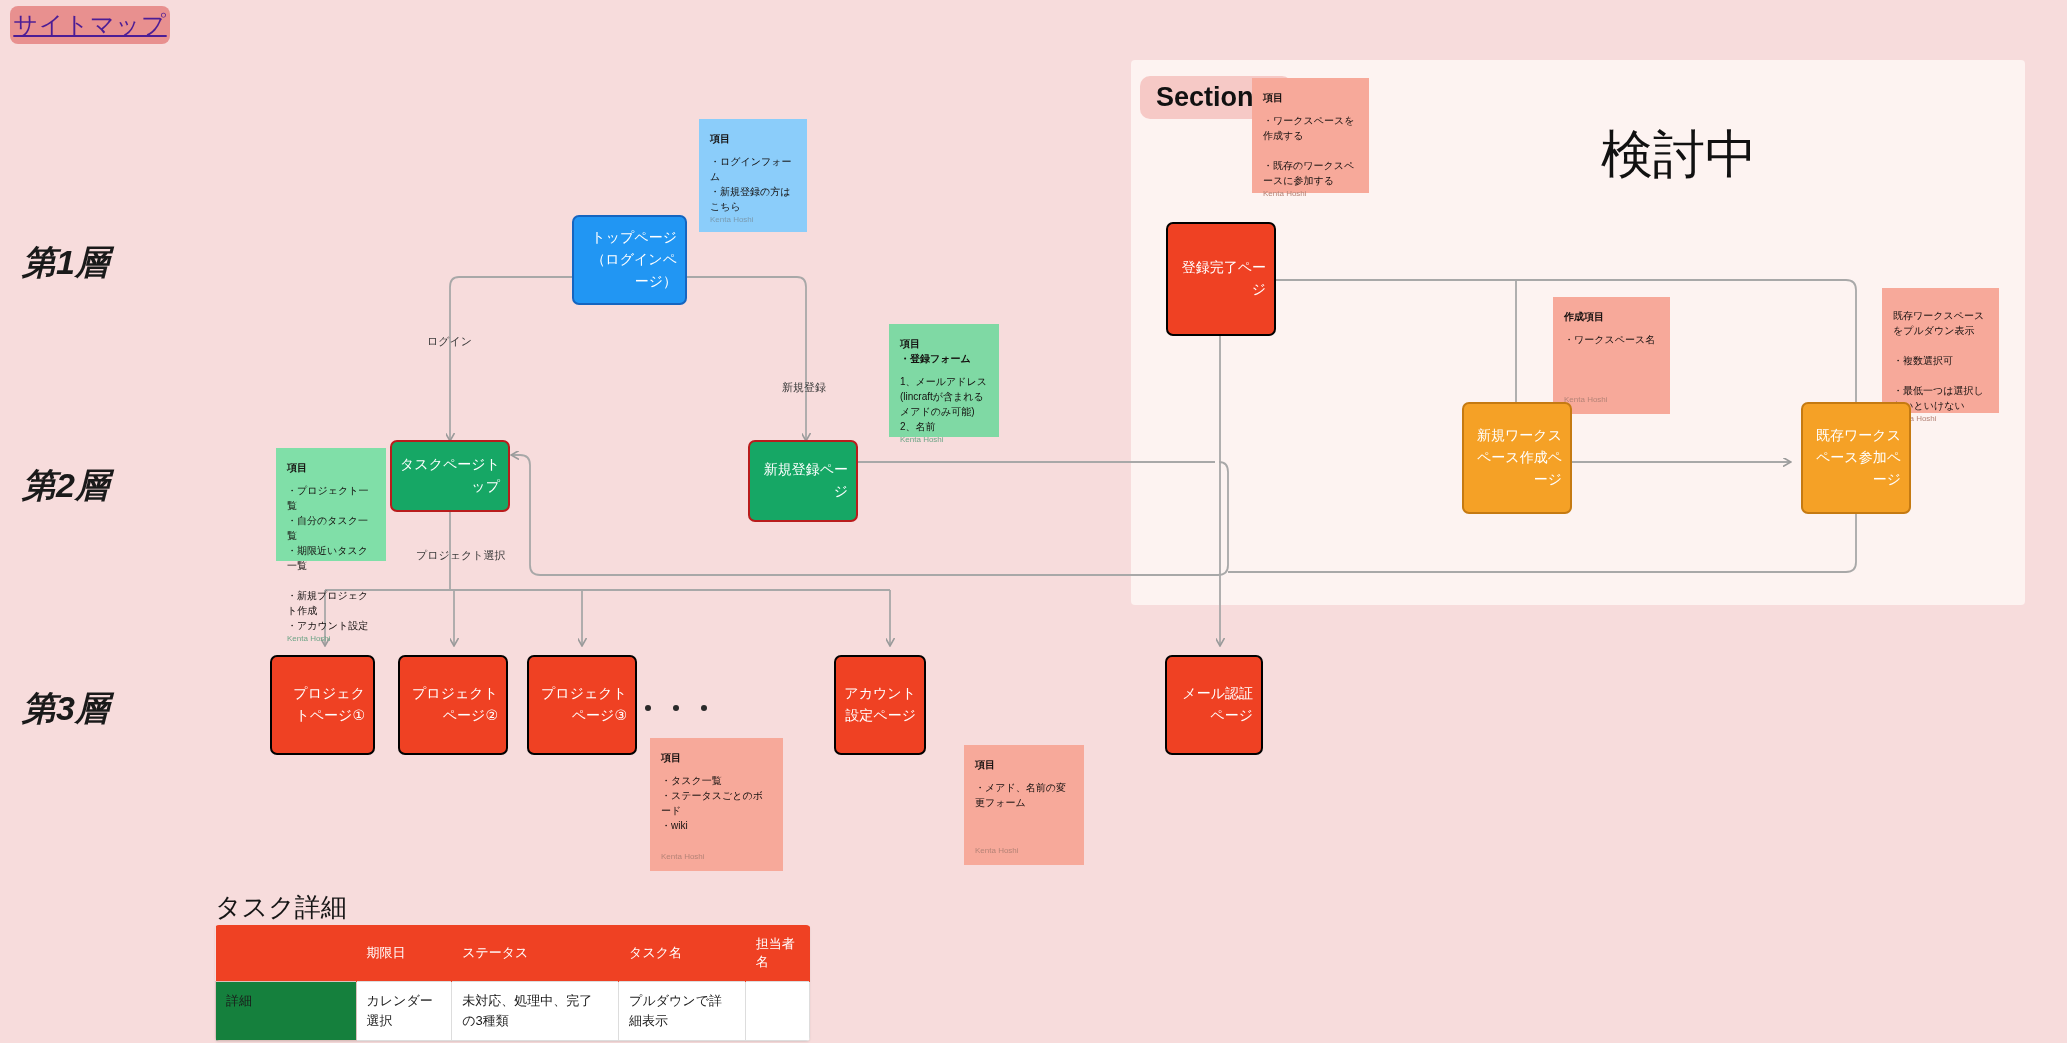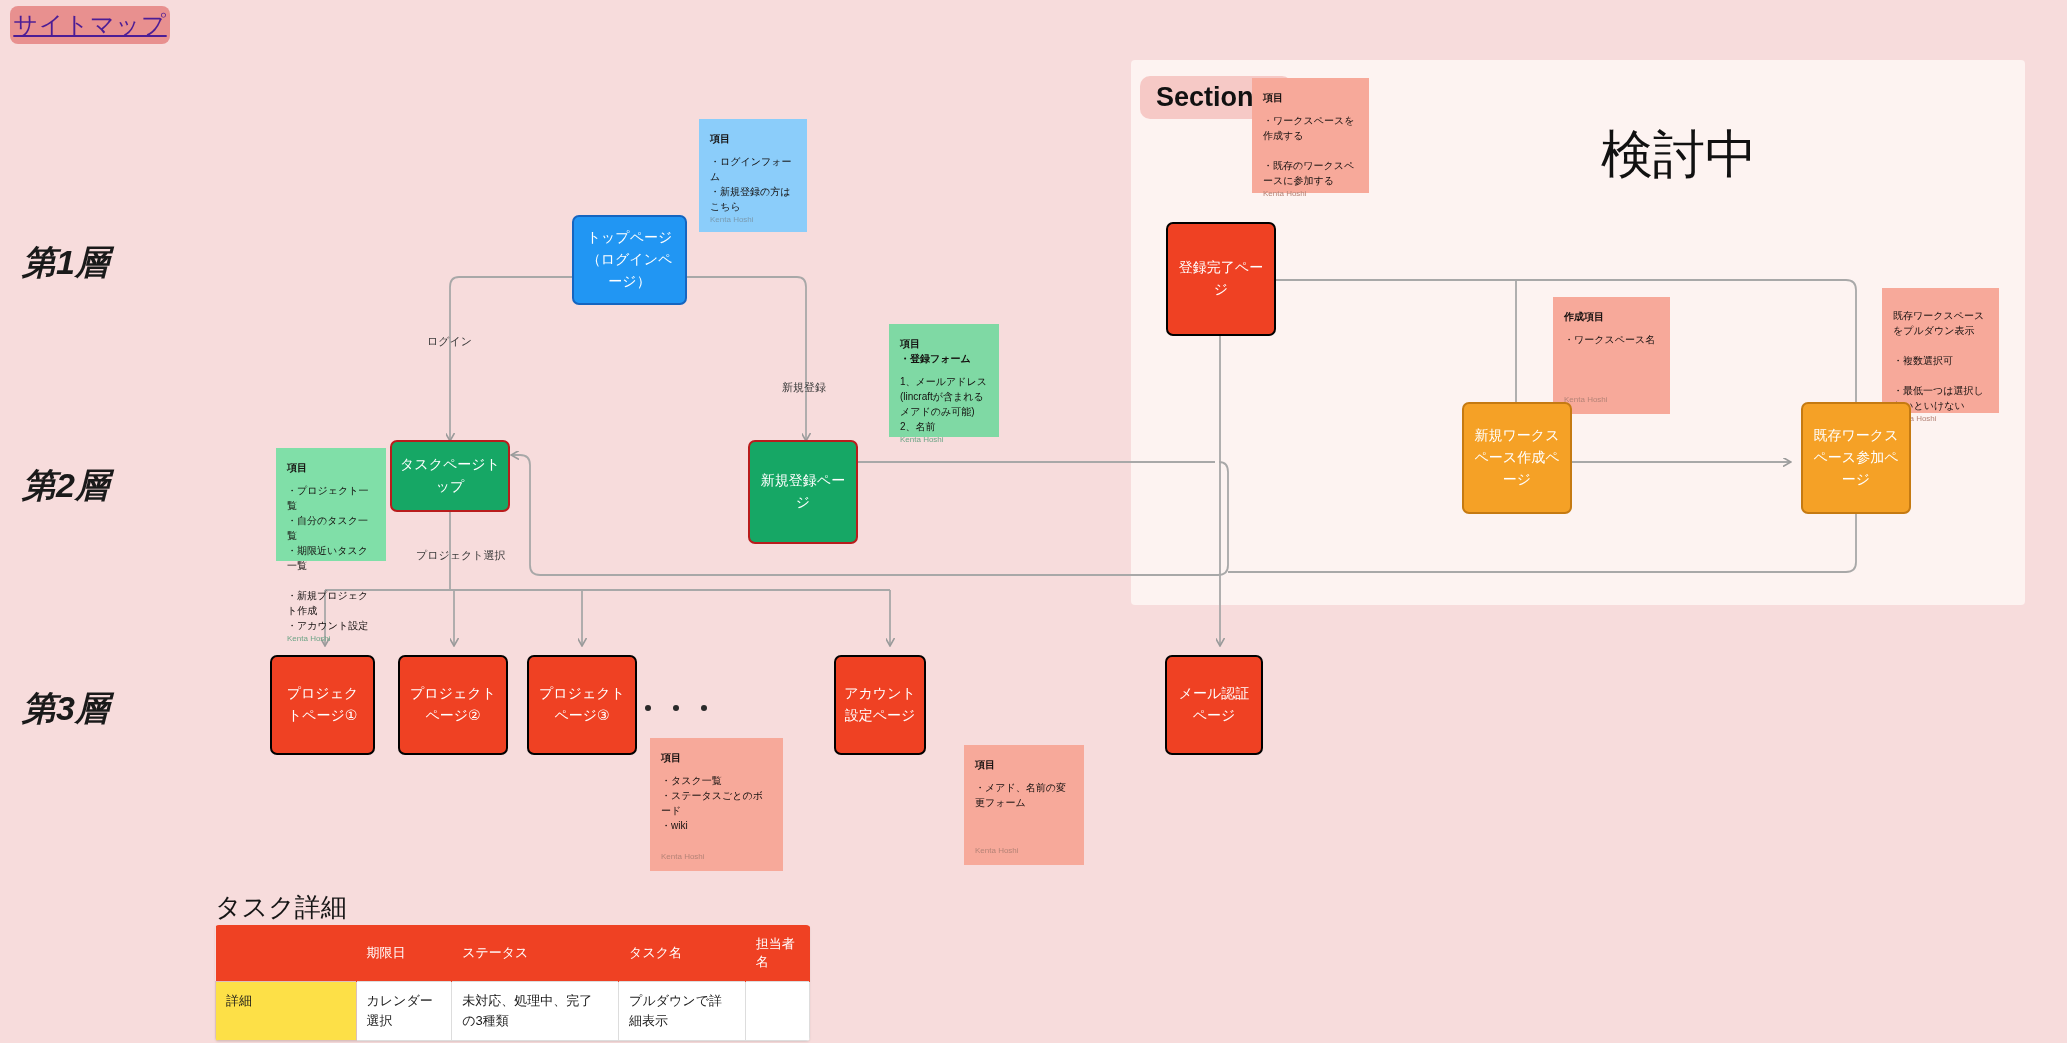--- a/index.html
+++ b/index.html
@@ -37,21 +37,21 @@
     padding:6px 16px;font-size:27px;font-weight:bold;color:#111;
     white-space:nowrap;
   }
   .section-watermark{
     font-size:52px;color:#111;white-space:nowrap;
   }
 
   
   .node{
     border-radius:7px;display:flex;align-items:center;justify-content:center;
-    text-align:center;color:#fff;font-size:14px;line-height:1.55;
+    text-align:right;color:#fff;font-size:14px;line-height:1.55;
     padding:4px 8px;word-break:break-all;
   }
   .node.blue{background:#2196f3;border:2px solid #1565c0;}
   .node.green{background:#16a765;border:2px solid #b91c1c;}
   .node.red{background:#ef4123;border:2px solid #000000;}
   .node.orange{background:#f5a126;border:2px solid #c57a12;}
 
   
   .note{
     padding:12px 11px 8px 11px;display:flex;flex-direction:column;
@@ -88,21 +88,21 @@
   }
   table.detail th{
     background:#ef4123;color:#fff;font-weight:normal;text-align:left;
     padding:9px 10px;height:38px;vertical-align:middle;
     border-right:1px solid #ef4123;
   }
   table.detail td{
     background:#fff;padding:9px 10px;vertical-align:top;
     border:1px solid #ddd;line-height:1.55;
   }
-  table.detail td.rowhead{background:#fde047;border-color:#dcc0bd;}
+  table.detail td.rowhead{background:#15803d;border-color:#dcc0bd;}
   table.detail th.corner{background:#ef4123;width:120px;}
 </style>
 </head>
 <body>
 
 <div id="canvas">
 
   <div class="abs section-frame" style="left:1131px;top:60px;width:894px;height:545px;"></div>
 
   <svg class="links">
@@ -212,21 +212,21 @@
   <div class="abs note pink" style="left:964px;top:745px;width:120px;height:120px;">
     <div class="note-title">項目</div>
     <div class="note-body">・メアド、名前の変更フォーム</div>
     <div class="note-author">Kenta Hoshi</div>
   </div>
 
   <div class="abs node blue" style="left:572px;top:215px;width:115px;height:90px;">トップページ（ログインページ）</div>
 
   <div class="abs node green" style="left:390px;top:440px;width:120px;height:72px;">タスクページトップ</div>
 
-  <div class="abs node green" style="left:748px;top:440px;width:110px;height:104px;">新規登録ページ</div>
+  <div class="abs node green" style="left:748px;top:440px;width:110px;height:82px;">新規登録ページ</div>
 
   <div class="abs node red" style="left:270px;top:655px;width:105px;height:100px;">プロジェクトページ①</div>
 
   <div class="abs node red" style="left:398px;top:655px;width:110px;height:100px;">プロジェクトページ②</div>
 
   <div class="abs node red" style="left:527px;top:655px;width:110px;height:100px;">プロジェクトページ③</div>
 
   <div class="abs node red" style="left:834px;top:655px;width:92px;height:100px;">アカウント設定ページ</div>
 
   <div class="abs node red" style="left:1165px;top:655px;width:98px;height:100px;">メール認証ページ</div>

